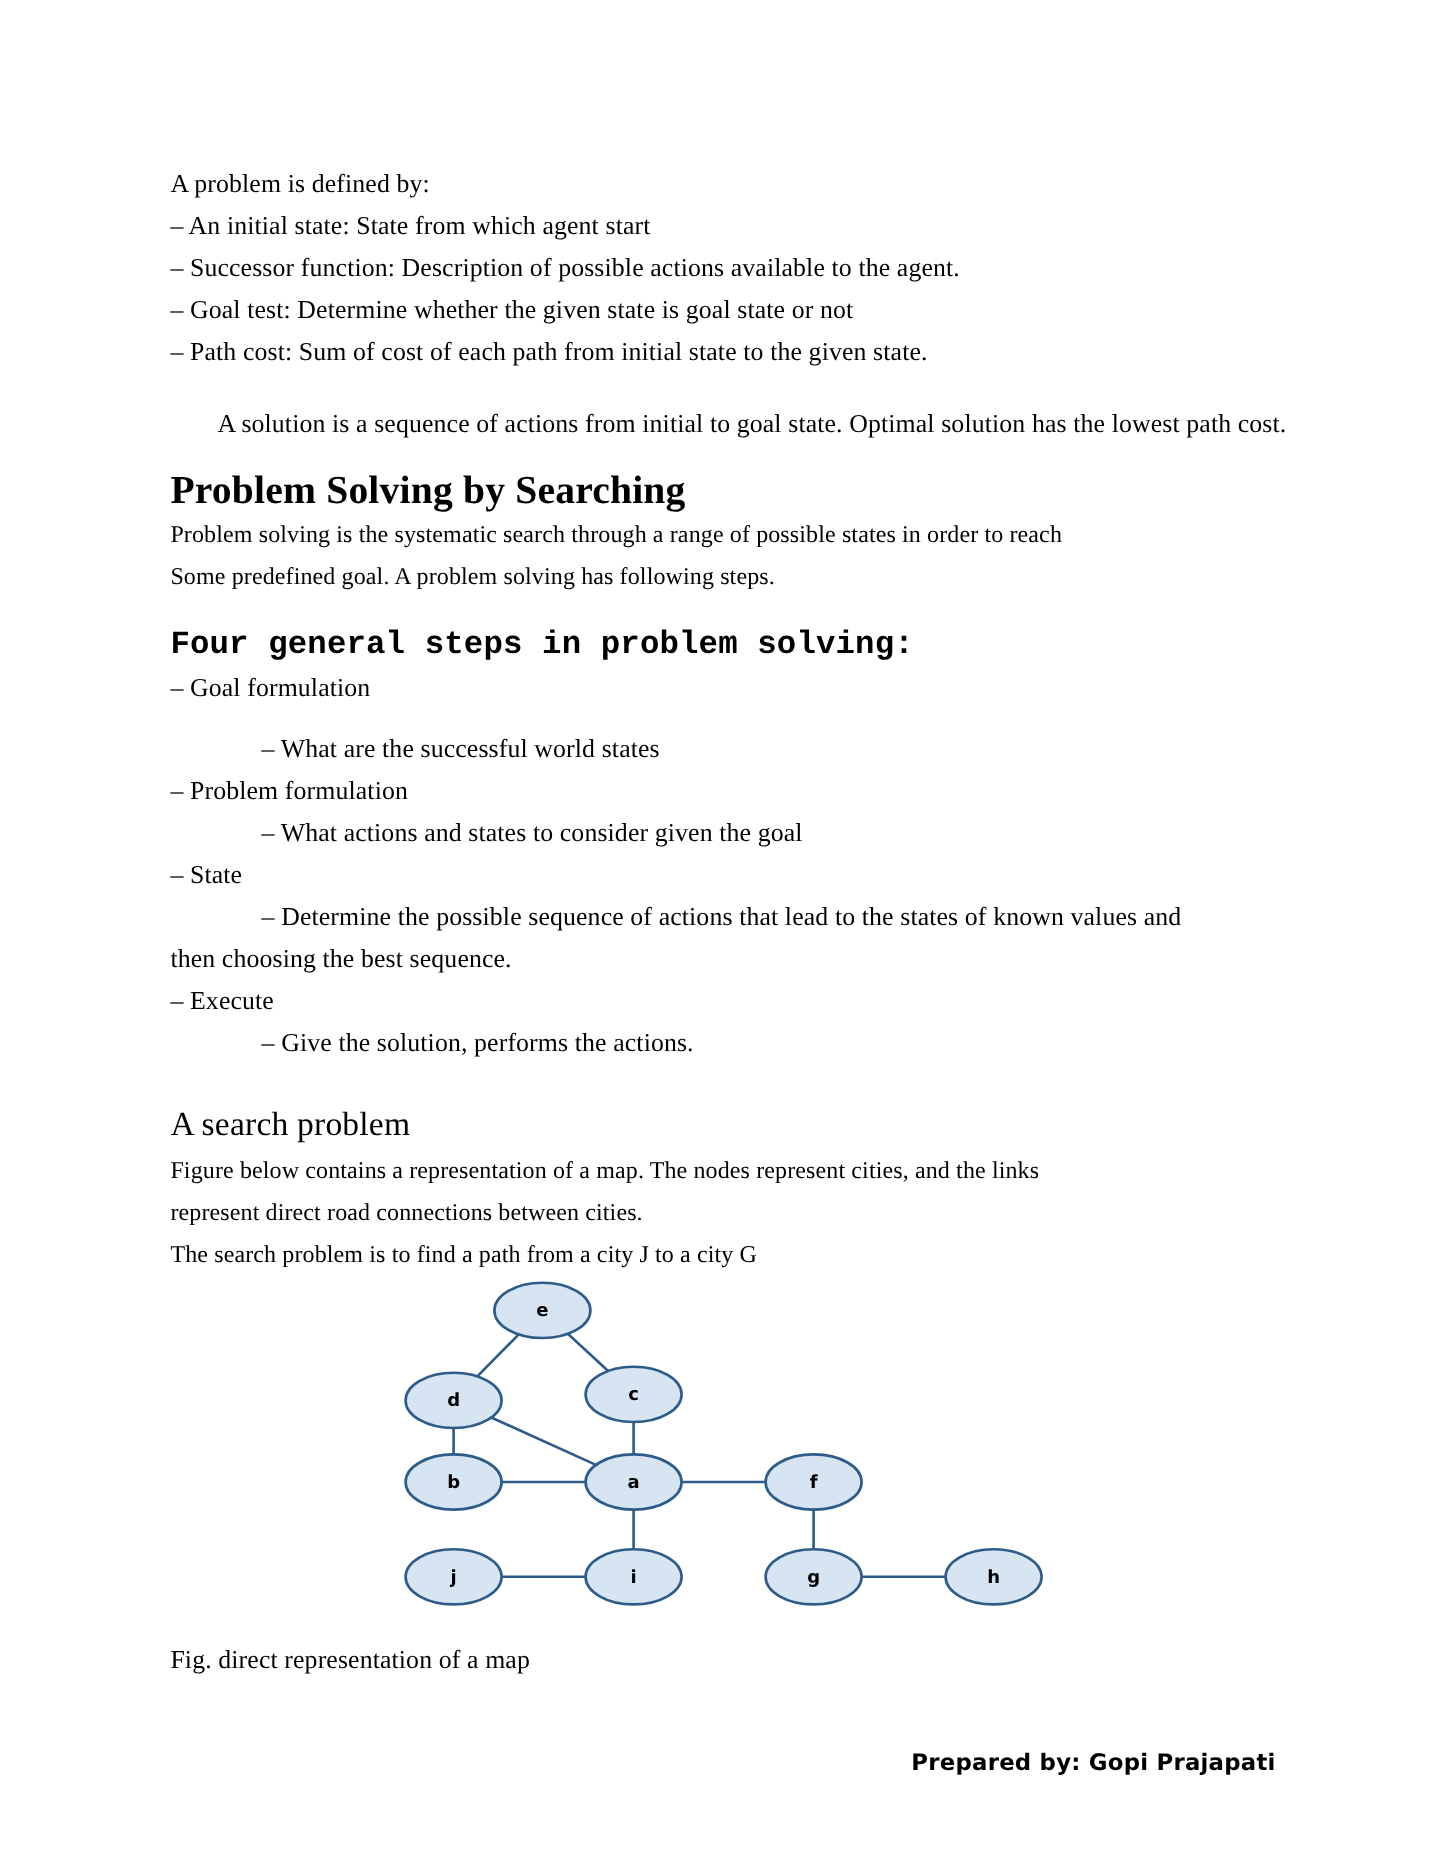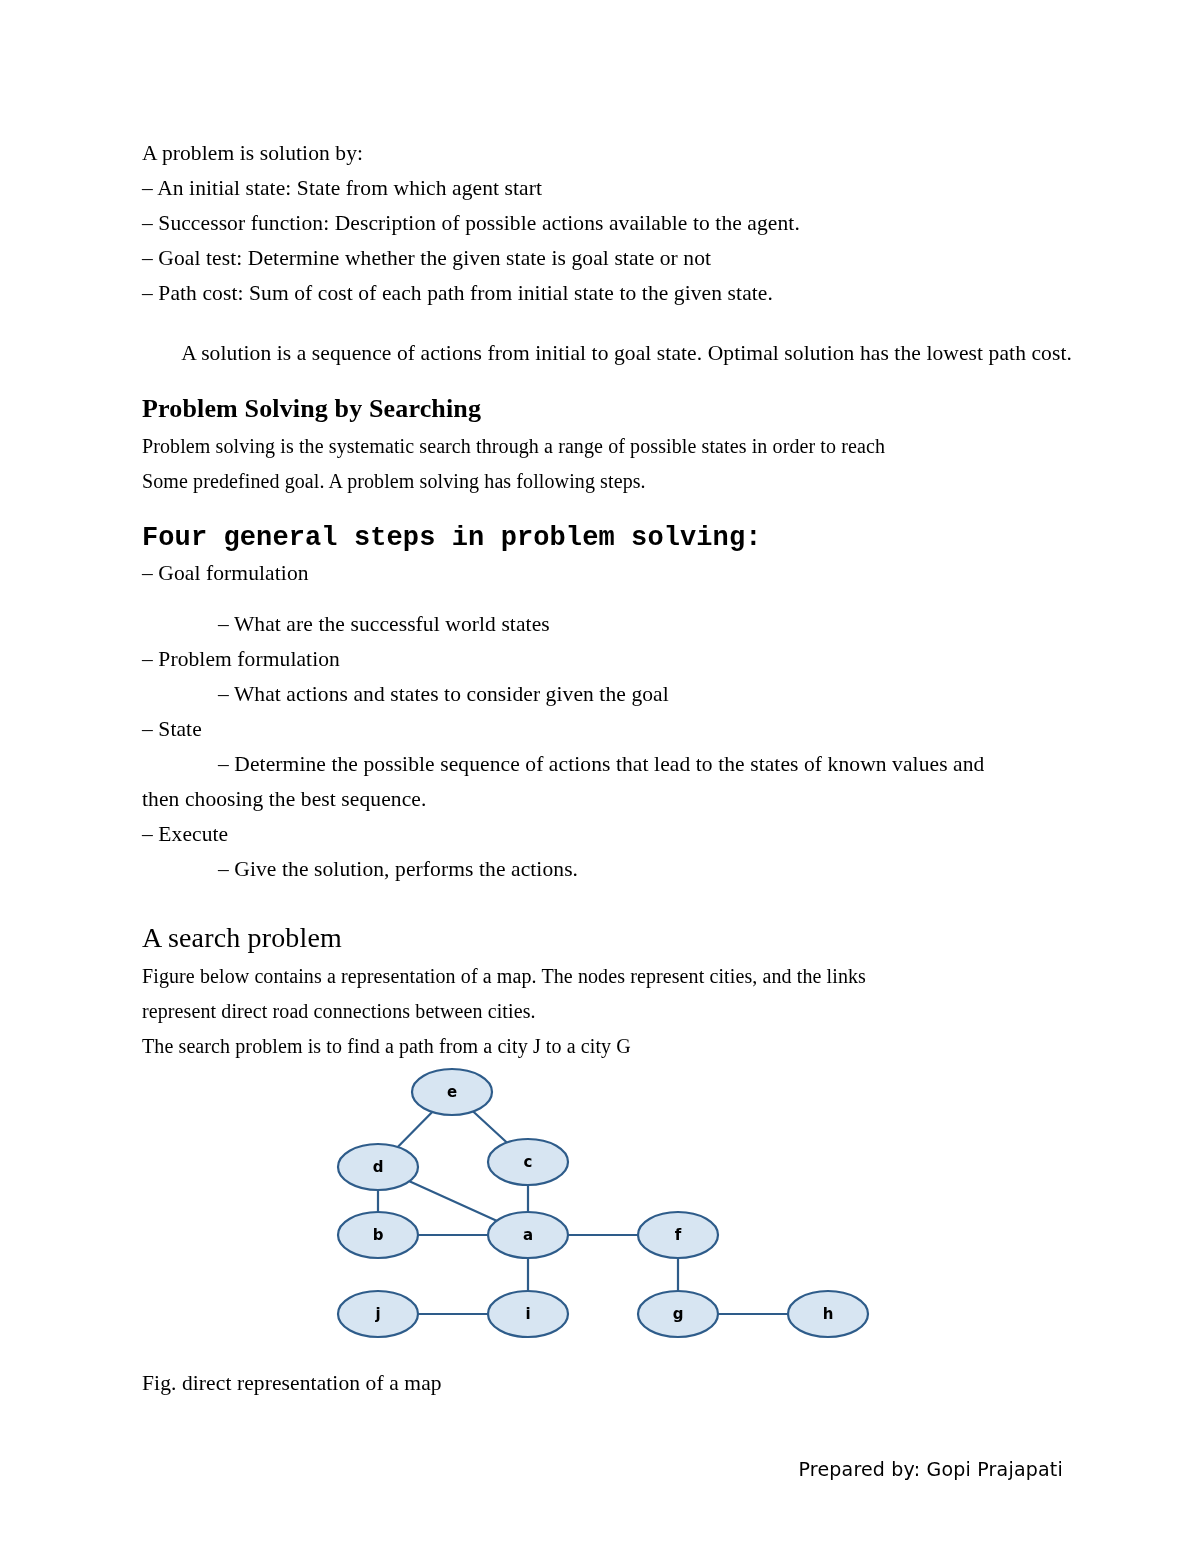--- a/index.html
+++ b/index.html
@@ -44,21 +44,21 @@
     line-height: 40px;
     letter-spacing: 0.1px;
     text-align: right;
   }
   .para-tight {
     font-size: 20px;
     line-height: 35px;
     letter-spacing: 0.1px;
   }
   h2.sec {
-    font-size: 26px;
+    font-size: 33px;
     font-weight: bold;
     margin: 0;
     line-height: 40px;
     letter-spacing: 0.15px;
   }
   h2.sec-big {
     font-size: 28px;
     font-weight: normal;
     margin: 0;
     line-height: 42px;
@@ -96,36 +96,37 @@
   .footer {
     position: absolute;
     left: 0;
     top: 1458px;
     width: 1063px;
     text-align: right;
     font-family: "DejaVu Sans", "Liberation Sans", sans-serif;
     font-size: 19px;
     letter-spacing: 0.2px;
     color: #000;
+    font-weight: bold;
   }
   .nodelabel {
     font-family: "DejaVu Sans", "Liberation Sans", sans-serif;
     font-size: 15px;
     font-weight: bold;
     fill: #000000;
   }
 </style>
 </head>
 <body>
 
 <div class="page">
 
   <div class="content">
 
-    <div class="line">A problem is solution by:</div>
+    <div class="line">A problem is defined by:</div>
     <div class="line">– An initial state: State from which agent start</div>
     <div class="line">– Successor function: Description of possible actions available to the agent.</div>
     <div class="line">– Goal test: Determine whether the given state is goal state or not</div>
     <div class="line">– Path cost: Sum of cost of each path from initial state to the given state.</div>
 
     <div class="gap-md"></div>
 
     <div class="para">A solution is a sequence of actions from initial to goal state. Optimal solution has the lowest path cost.</div>
 
     <div class="gap-sm"></div>

